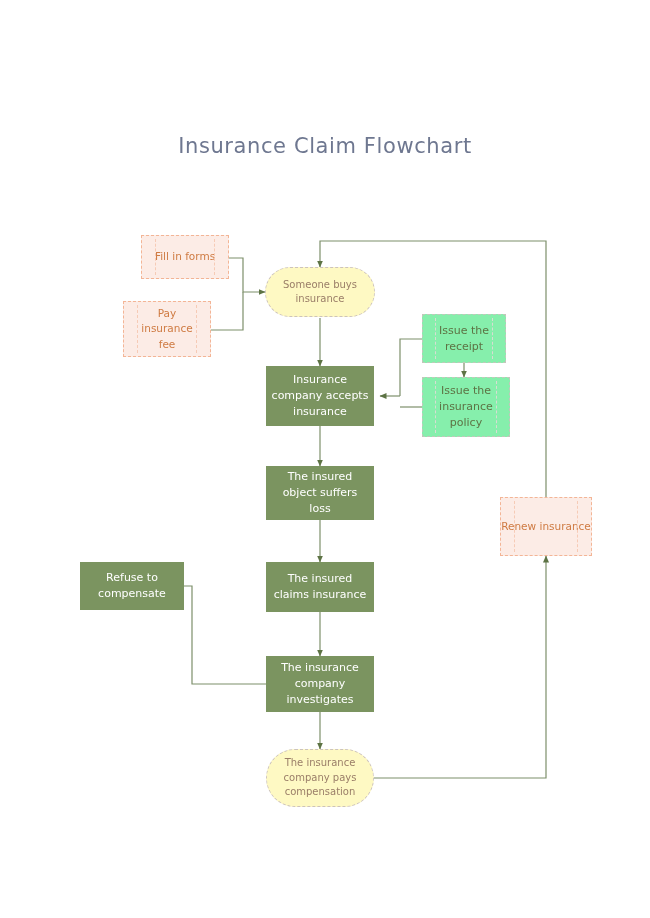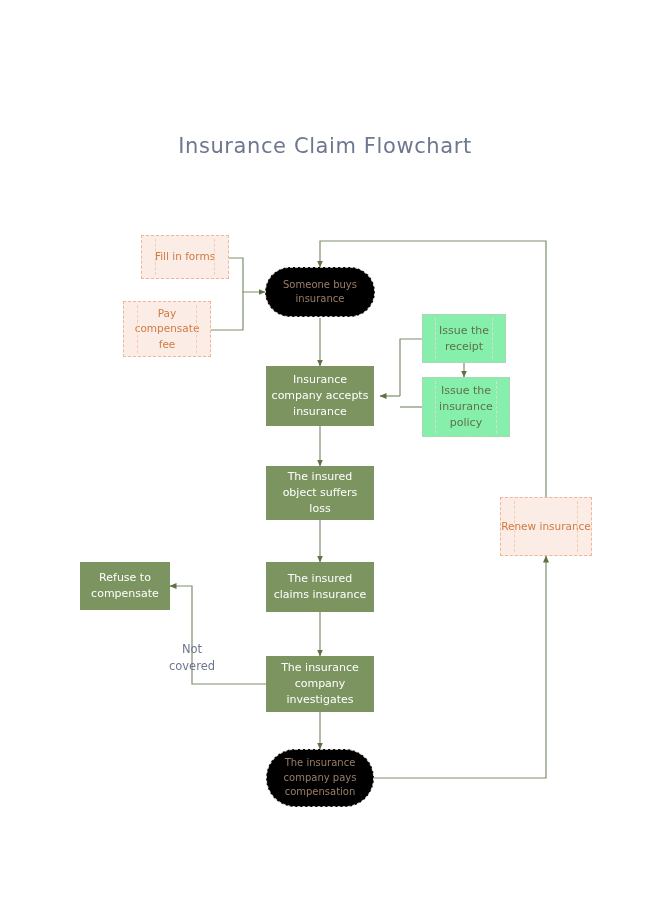--- a/index.html
+++ b/index.html
@@ -87,21 +87,21 @@
     position: absolute;
     top: 3px;
     bottom: 3px;
     width: 0;
     border-left: 1px dashed #d8ddd2;
   }
   .n-ltgreen::before { left: 12px; }
   .n-ltgreen::after  { right: 12px; }
   
   .n-round {
-    background: #000000;
+    background: #fef9c3;
     border: 1px dashed #cdc3bb;
     color: #9a7e68;
     font-size: 10px;
     border-radius: 32px;
   }
   .edge-label {
     position: absolute;
     color: #6e7790;
     font-size: 11.5px;
     line-height: 1.5;
@@ -153,21 +153,21 @@
       <path d="M374,778 L546,778 L546,556" marker-end="url(#arrow)"></path>
     </g>
   </svg>
 
   <div class="node n-pink" style="left:141px; top:235px; width:88px; height:44px;">
     <span>Fill in forms</span>
   </div>
 
   <div class="node n-pink" style="left:123px; top:301px; width:88px; height:56px;">
     <span>Pay
-compensate
+insurance
 fee</span>
   </div>
 
   <div class="node n-round" style="left:265px; top:267px; width:110px; height:50px;">
     <span>Someone buys
 insurance</span>
   </div>
 
   <div class="node n-ltgreen" style="left:422px; top:314px; width:84px; height:49px;">
     <span>Issue the
@@ -190,37 +190,35 @@
     <span>The insured
 object suffers
 loss</span>
   </div>
 
   <div class="node n-green" style="left:266px; top:562px; width:108px; height:50px;">
     <span>The insured
 claims insurance</span>
   </div>
 
-  <div class="node n-green" style="left:80px; top:562px; width:90px; height:48px;">
+  <div class="node n-green" style="left:80px; top:562px; width:104px; height:48px;">
     <span>Refuse to
 compensate</span>
   </div>
 
   <div class="node n-green" style="left:266px; top:656px; width:108px; height:56px;">
     <span>The insurance
 company
 investigates</span>
   </div>
 
   <div class="node n-round" style="left:266px; top:749px; width:108px; height:58px;">
     <span>The insurance
 company pays
 compensation</span>
   </div>
 
   <div class="node n-pink" style="left:500px; top:497px; width:92px; height:59px;justify-content:center;">
     <span>Renew insurance</span>
   </div>
 
-  <div class="edge-label" style="left:150px; top:641px; width:84px;">Not
-covered</div>
 
 </div>
 
 </body></html>

